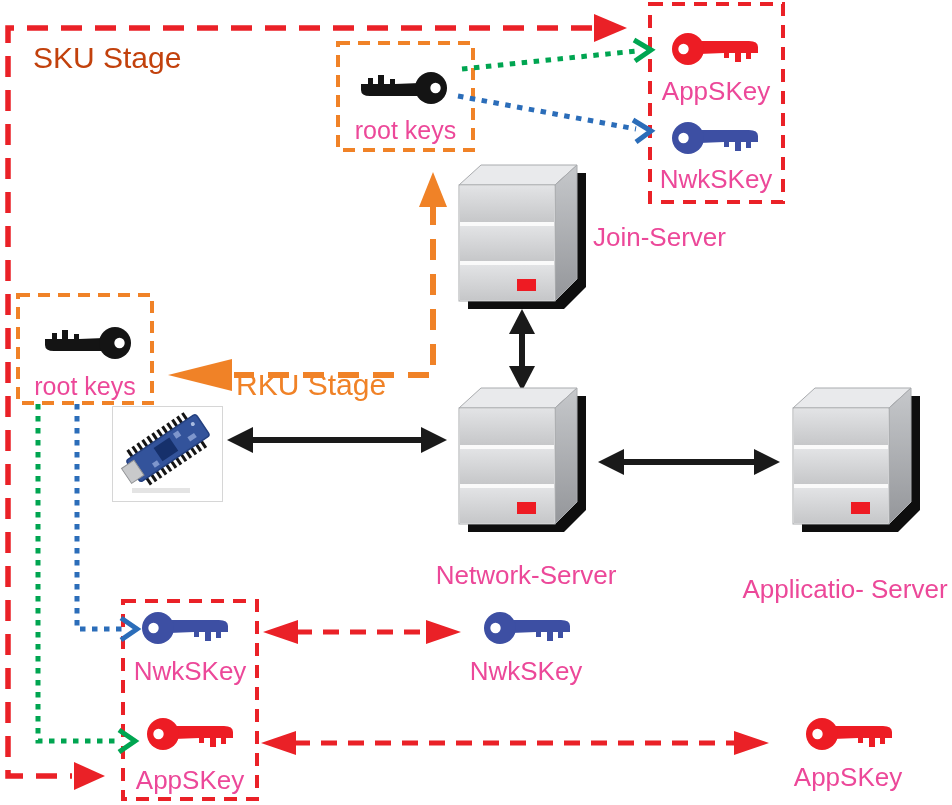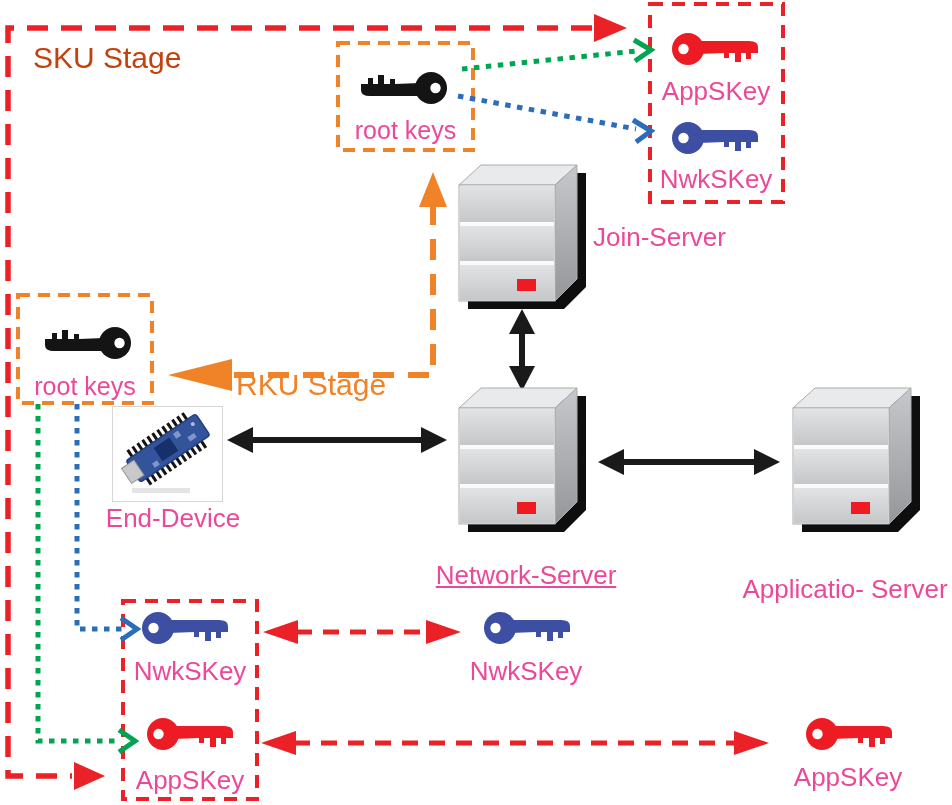--- a/index.html
+++ b/index.html
@@ -207,23 +207,22 @@
   <div class="lbl small center" style="left:338px;top:117px;width:135px;">root keys</div>
 
   <div class="lbl small center" style="left:18px;top:373px;width:134px;">root keys</div>
 
   <div class="lbl center" style="left:648px;top:78px;width:136px;">AppSKey</div>
 
   <div class="lbl center" style="left:648px;top:166px;width:136px;">NwkSKey</div>
 
   <div class="lbl" style="left:593px;top:224px;">Join-Server</div>
 
-  <div class="lbl center" style="left:103px;top:505px;width:140px;">End-Device</div>
-
-  <div class="lbl center" style="left:426px;top:562px;width:200px;text-decoration:underline;">Network-Server</div>
+
+  <div class="lbl center" style="left:426px;top:562px;width:200px;">Network-Server</div>
 
   <div class="lbl center" style="left:738px;top:576px;width:214px;">Applicatio- Server</div>
 
   <div class="lbl center" style="left:123px;top:658px;width:134px;">NwkSKey</div>
 
   <div class="lbl center" style="left:123px;top:767px;width:134px;">AppSKey</div>
 
   <div class="lbl center" style="left:456px;top:658px;width:140px;">NwkSKey</div>
 
   <div class="lbl center" style="left:778px;top:764px;width:140px;">AppSKey</div>

